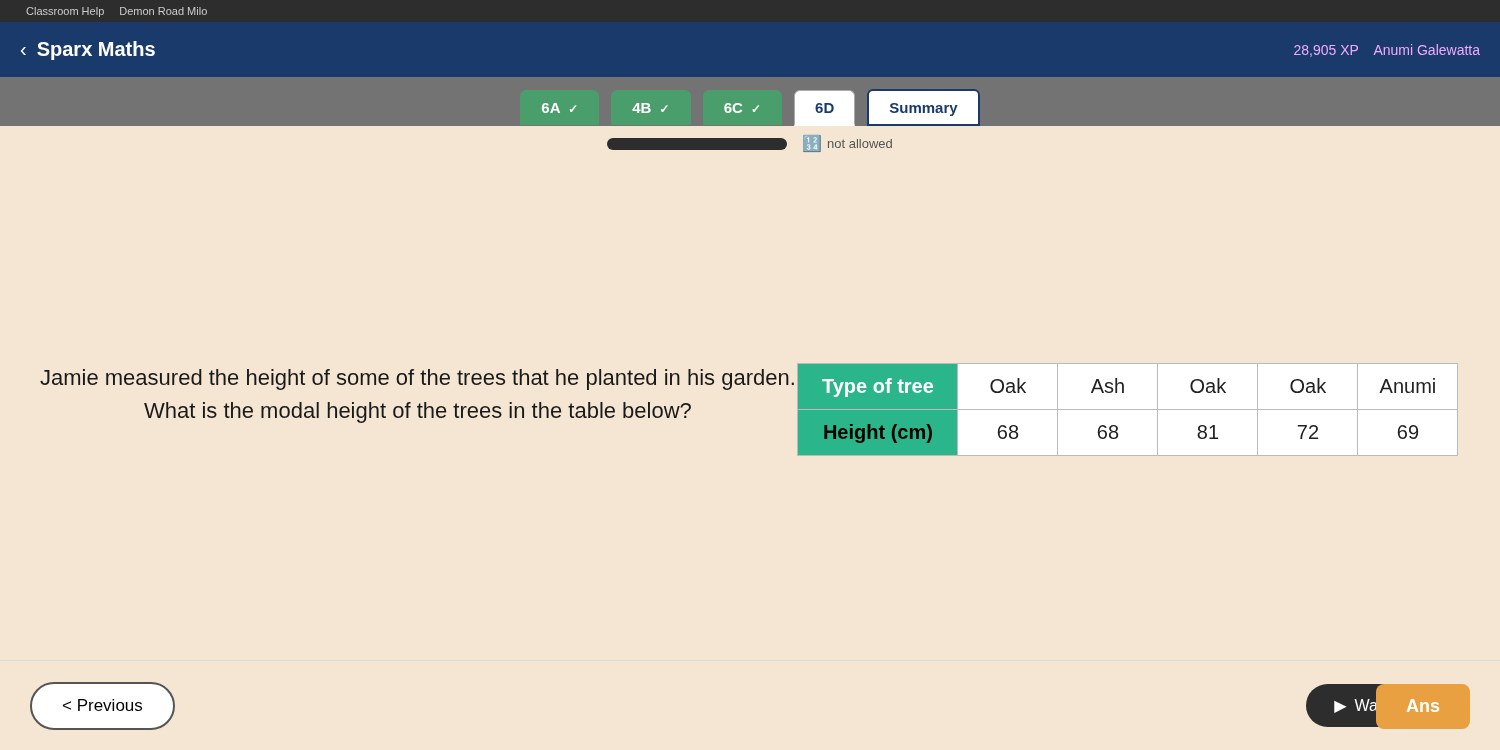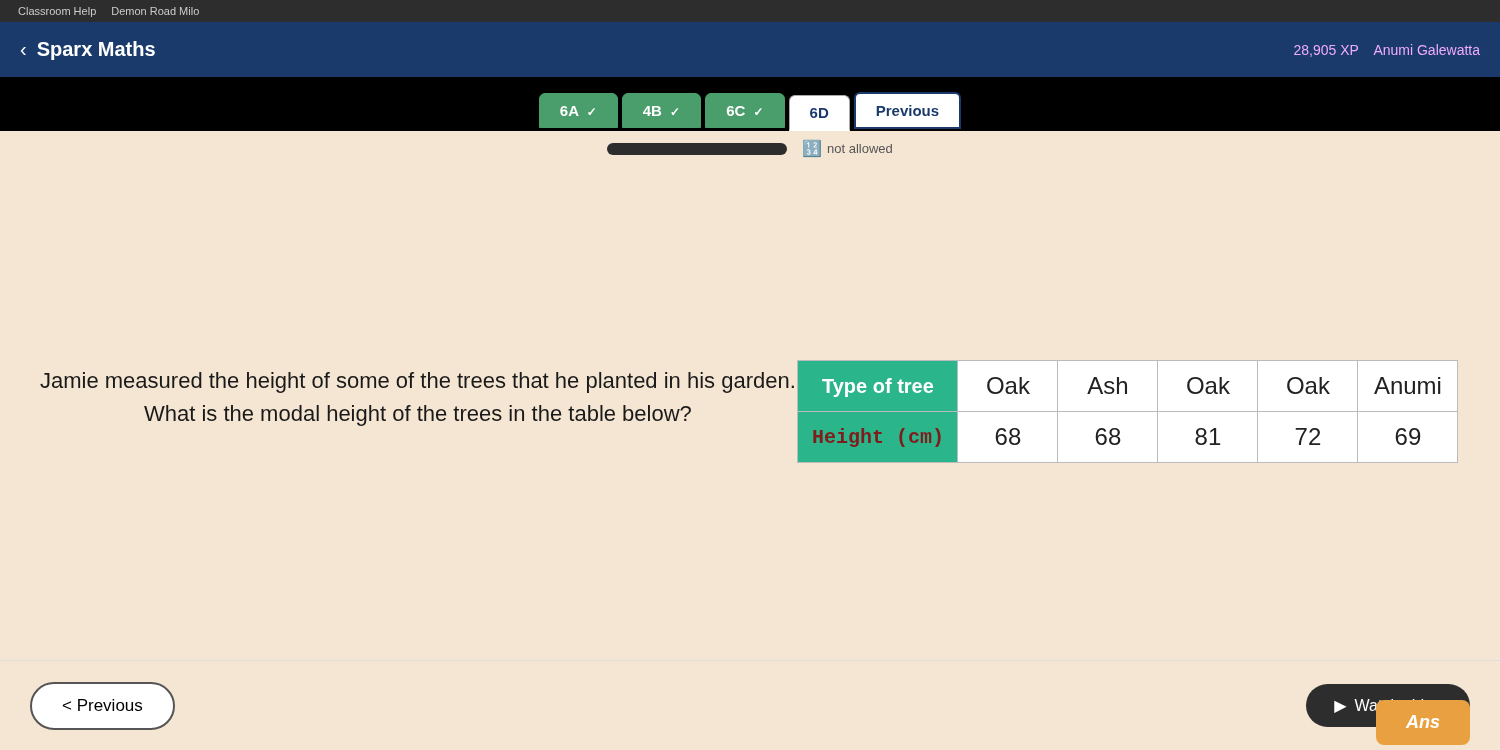--- a/index.html
+++ b/index.html
@@ -10,21 +10,21 @@
       font-family: Arial, sans-serif;
       background: #1a1a2e;
     }
 
     
     .os-bar {
       background: #2d2d2d;
       height: 22px;
       display: flex;
       align-items: center;
-      padding: 0 18px;
+      padding: 0 26px;
       gap: 15px;
       text-align: right;
     }
     .os-bar-text {
       color: #ccc;
       font-size: 11px;
     }
 
     
     .app {
@@ -60,26 +60,26 @@
       font-weight: bold;
       color: white;
     }
     .header-right {
       font-size: 14px;
       color: #f0abfc;
     }
 
     
     .nav-tabs {
-      background: #000000;
+      background: #737373;
       padding: 12px 0 0 0;
       display: flex;
       justify-content: center;
       align-items: center;
-      gap: 0;
+      gap: 8px;
     }
     .tab {
       padding: 8px 20px;
       border-radius: 6px 6px 0 0;
       font-size: 15px;
       font-weight: bold;
       cursor: pointer;
       border: 1px solid #ccc;
       background: white;
       margin: 0 2px;
@@ -87,21 +87,20 @@
     .tab.completed {
       background: #4a9e6b;
       color: white;
       border-color: #4a9e6b;
     }
     .tab.active {
       background: white;
       color: #1a3a6b;
       border-color: #aaa;
       border-bottom: 2px solid white;
-      margin-top: 6px;
     }
     .tab.summary {
       background: white;
       color: #1a3a6b;
       font-weight: bold;
       border: 2px solid #1a3a6b;
     }
     .tab-check {
       font-size: 12px;
       margin-left: 4px;
@@ -161,32 +160,31 @@
     .header-cell {
       background: #2ab58a;
       color: white;
       font-size: 20px;
       font-weight: bold;
       padding: 20px 30px;
       min-width: 160px;
     }
     .data-cell {
       background: white;
-      font-size: 24px;
+      font-size: 20px;
       color: #222;
       padding: 20px 35px;
       min-width: 100px;
     }
     .row-header {
       background: #2ab58a;
-      color: #7f1d1d;
+      color: #000000;
       font-size: 20px;
       font-weight: bold;
       padding: 18px 25px;
-      font-family: Liberation Mono, monospace;
     }
 
     
     .bottom-bar {
       height: 90px;
       background: #f5e6d3;
       display: flex;
       align-items: center;
       justify-content: space-between;
       padding: 4px 30px;
@@ -219,22 +217,21 @@
       background: #e8a040;
       color: white;
       border: none;
       border-radius: 8px;
       padding: 12px 30px;
       font-size: 18px;
       font-weight: bold;
       cursor: pointer;
       position: absolute;
       right: 0;
-      top: 16px;
-      font-style: italic;
+      top: 0;
     }
     .bottom-right {
       display: flex;
       gap: 15px;
       align-items: center;
       position: relative;
     }
   </style>
 </head>
 <body>
@@ -268,21 +265,21 @@
       <span class="tab-check">✓</span>
     </div>
     <div class="tab completed">
       <span>6C</span>
       <span class="tab-check">✓</span>
     </div>
     <div class="tab active">
       <span>6D</span>
     </div>
     <div class="tab summary">
-      <span>Previous</span>
+      <span>Summary</span>
     </div>
   </div>
 
   <div class="progress-area">
     <div class="progress-bar"></div>
     <div class="not-allowed">
       <span class="calculator-icon">🔢</span>
       <span>not allowed</span>
     </div>
   </div>

